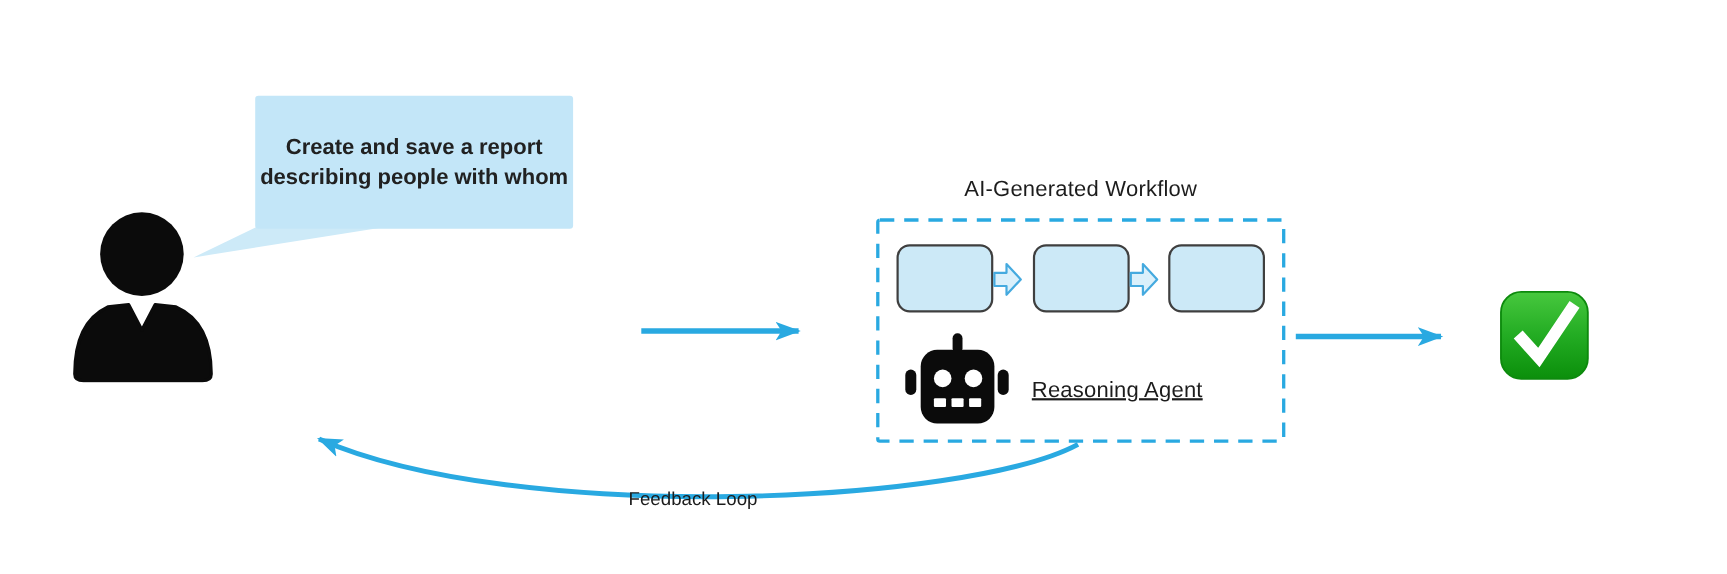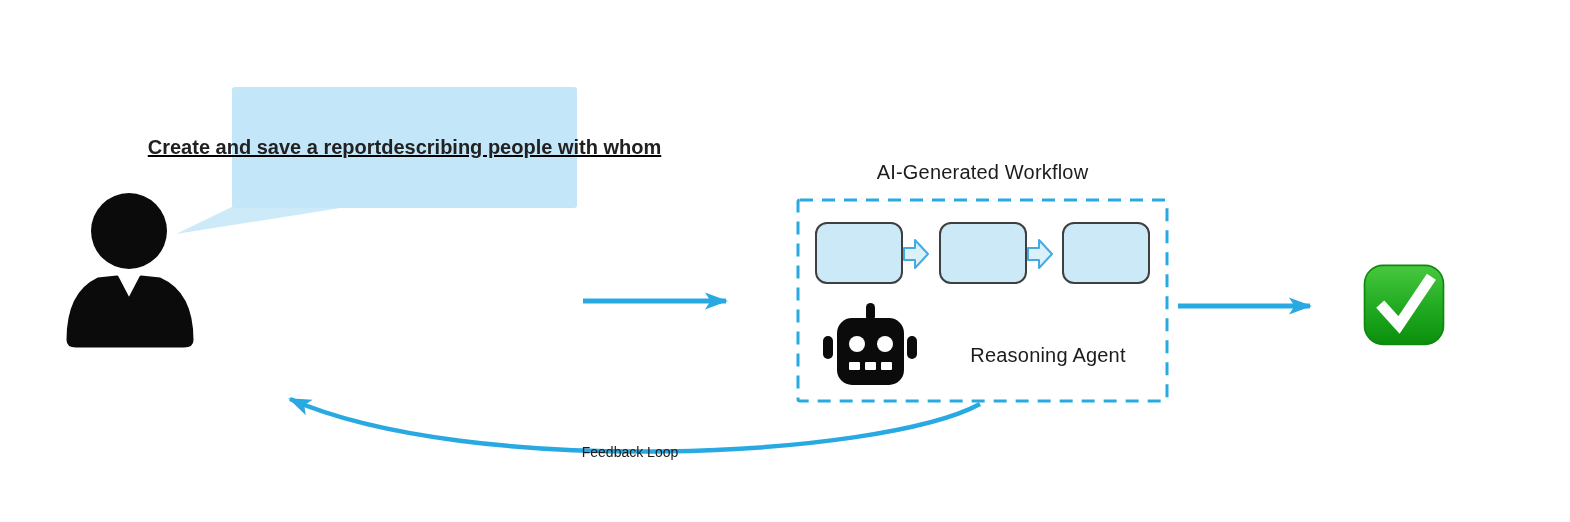--- a/index.html
+++ b/index.html
@@ -4,56 +4,56 @@
 <style>
   html,body{margin:0;padding:0;background:#fff;}
   .canvas{
     position:relative;width:1570px;height:522px;background:#ffffff;
     font-family:"Liberation Sans",sans-serif;overflow:hidden;
   }
   .overlay{position:absolute;left:0;top:0;width:1570px;height:522px;z-index:1;}
 
   
   .bubble{
-    position:absolute;left:232px;top:87px;width:345px;height:121px;
+    position:absolute;left:232px;top:87px;width:289px;height:121px;
     background:#c3e6f8;border-radius:3px;z-index:2;
-    display:flex;flex-direction:row;align-items:center;justify-content:center;text-decoration:underline;
+    display:flex;flex-direction:column;align-items:center;justify-content:center;
   }
   .bubble-line{
     font-size:20px;font-weight:700;color:#212121;line-height:27px;
     text-align:center;white-space:nowrap;
   }
 
   
   .person{position:absolute;left:62px;top:190px;z-index:2;}
 
   .label-lg{
     position:absolute;font-size:20px;font-weight:500;color:#1c1c1c;
     text-align:center;z-index:2;letter-spacing:0.2px;
   }
   .spontaneous{left:150px;top:360px;width:245px;}
   .wf-title{left:797px;top:161px;width:371px;}
   .deploy-label{left:1340px;top:172px;width:115px;}
-  .agent-label{left:938px;top:344px;width:220px;text-align:center;}
+  .agent-label{left:938px;top:344px;width:220px;text-align:left;text-decoration:underline;}
 
   
   .step{
     position:absolute;top:222px;width:88px;height:62px;border-radius:12px;
     background:#cce9f7;border:2px solid #3f3f3f;box-sizing:border-box;z-index:2;
   }
   .step1{left:815px;} .step2{left:939px;} .step3{left:1062px;}
   .block-arrow{position:absolute;top:238px;z-index:2;}
   .ba1{left:902px;} .ba2{left:1026px;}
 
   .robot{position:absolute;left:822px;top:300px;z-index:2;}
   .check{position:absolute;left:1362px;top:261px;z-index:2;}
 
   .feedback-label{
     position:absolute;left:545px;top:444px;width:170px;text-align:center;
-    font-size:14px;color:#1c1c1c;z-index:2;font-stretch:condensed;
+    font-size:17px;color:#1c1c1c;z-index:2;font-stretch:condensed;
   }
 </style>
 </head>
 <body>
 
 <div class="canvas">
 
   <svg class="overlay" width="1570" height="522" viewBox="0 0 1570 522">
     <defs>
       <marker id="ah" markerUnits="userSpaceOnUse" markerWidth="26" markerHeight="22" refX="21" refY="10" orient="auto">

